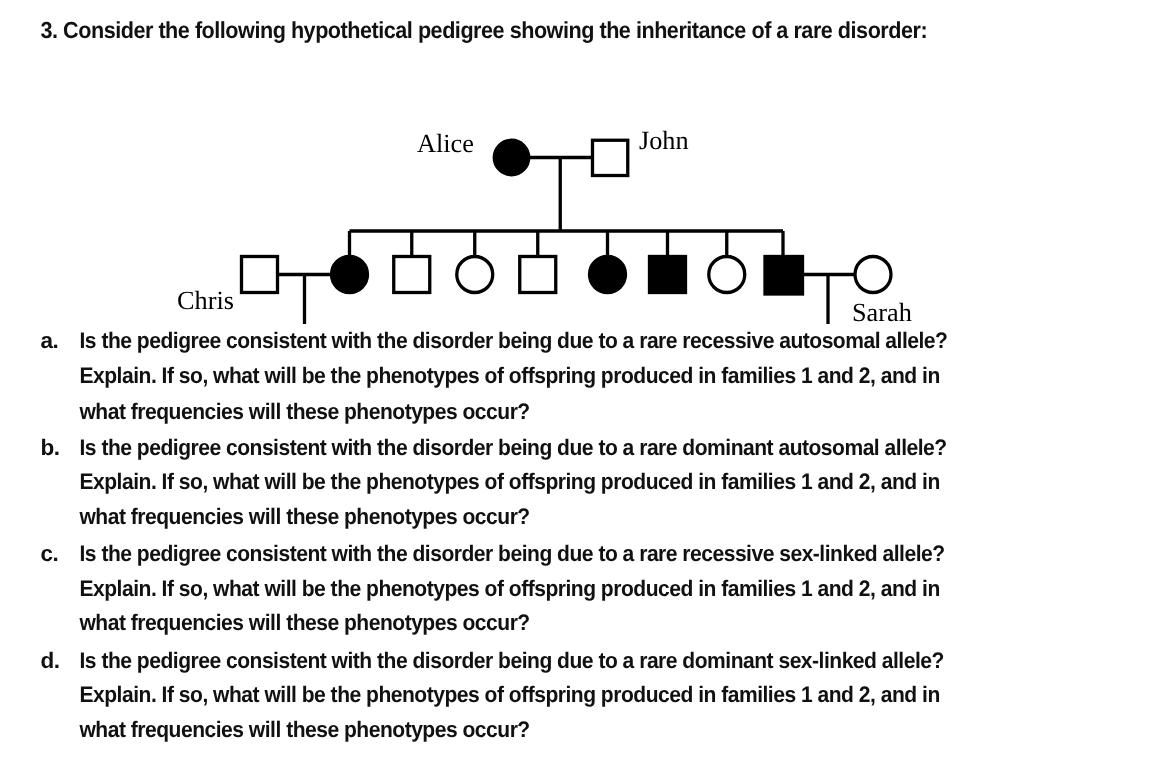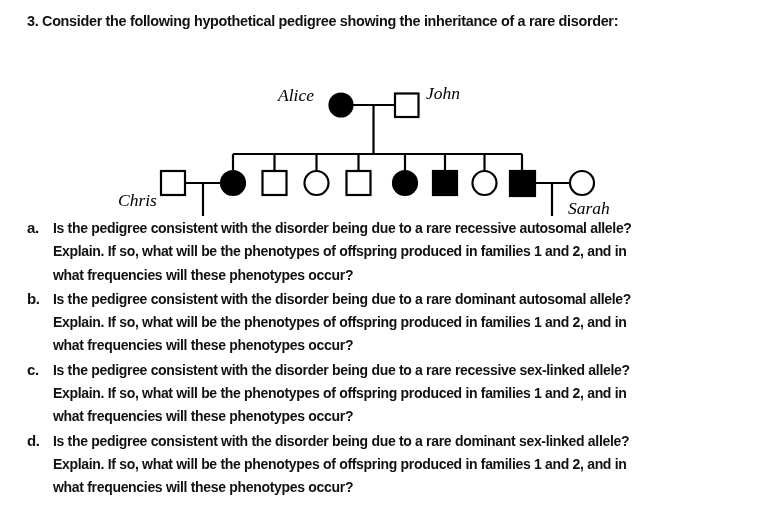--- a/index.html
+++ b/index.html
@@ -32,21 +32,20 @@
     color: #111111;
   }
 
   
   #pedigree {
     position: absolute;
     left: 0;
     top: 38px;
     width: 775px;
     height: 178px;
-    font-style: italic;
   }
   #pedigree svg { display: block; }
 
   .ped-label {
     font-family: "Liberation Serif", serif;
     font-size: 17.5px;
     fill: #000000;
   }
 
   

